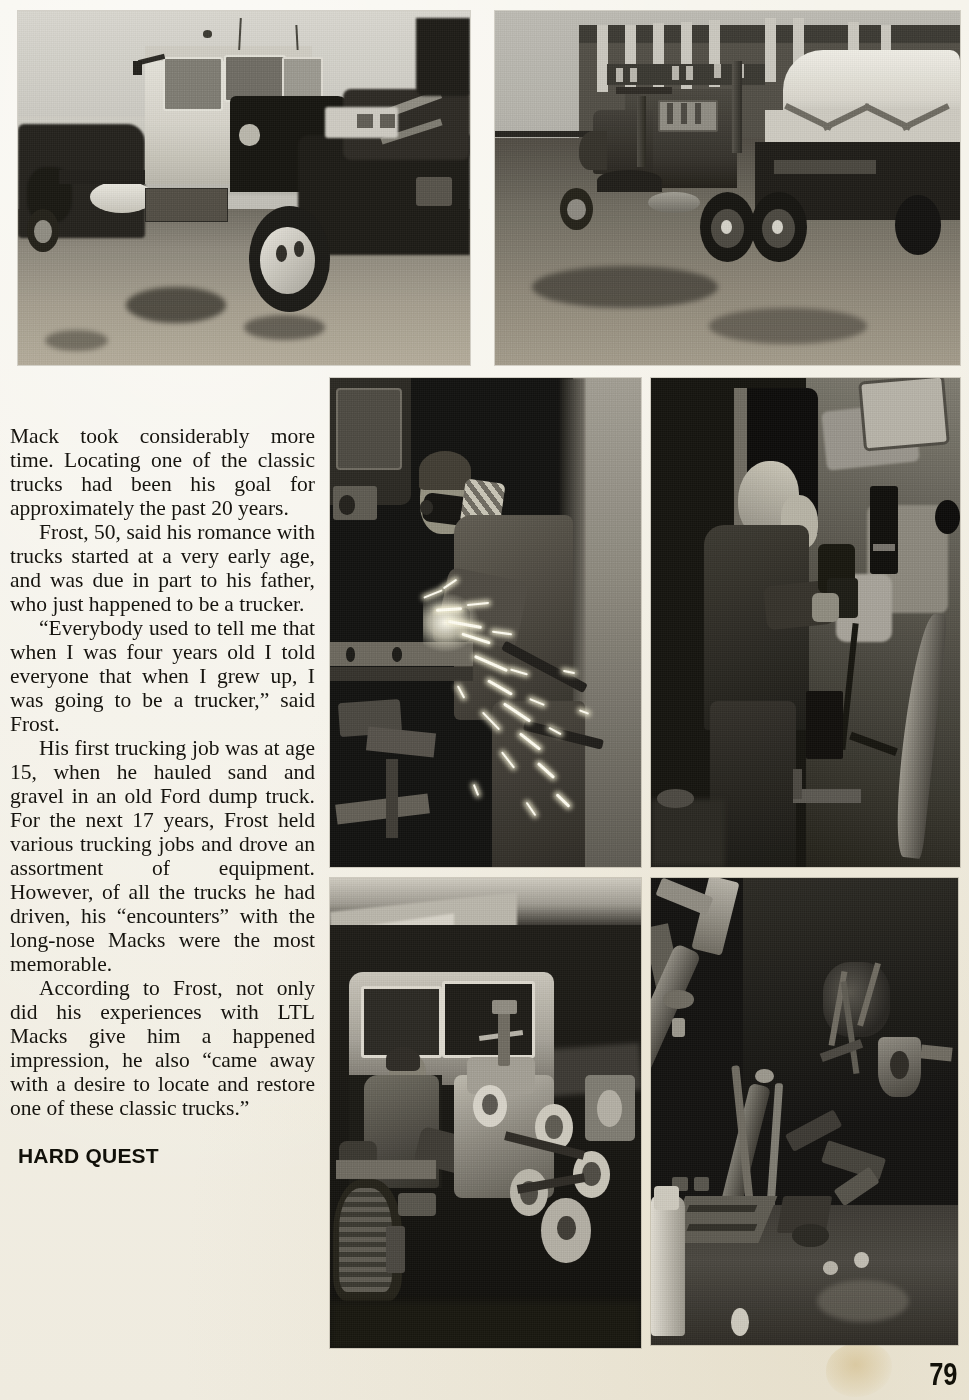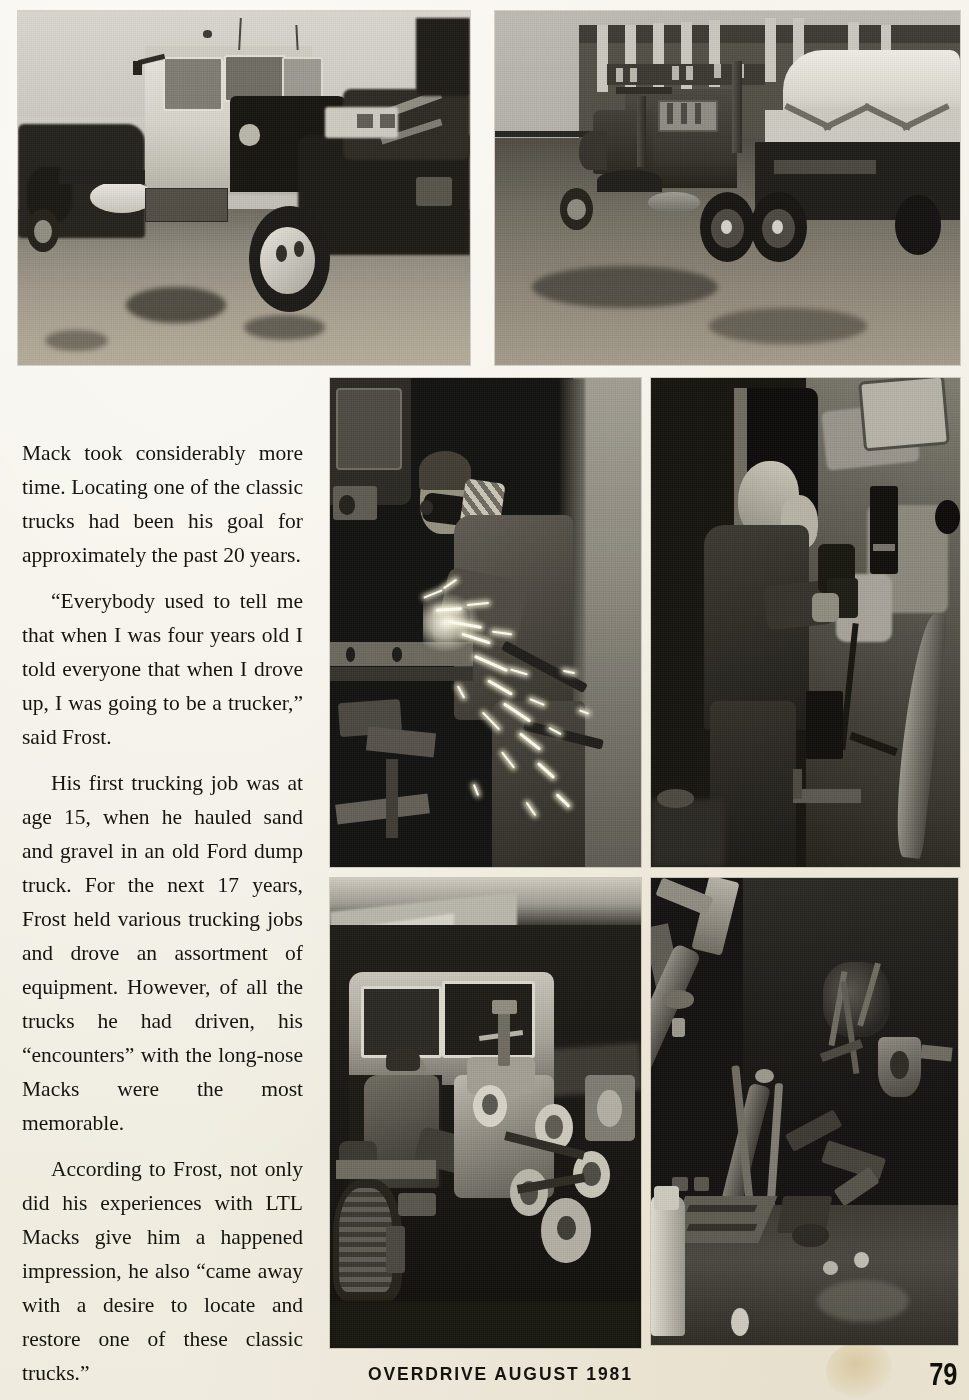--- a/index.html
+++ b/index.html
@@ -57,23 +57,23 @@
 
   
   .column {
     position: absolute;
     left: 10px;
     top: 424px;
     width: 305px;
     z-index: 3;
   }
   .column p {
-    margin: 12px;
+    margin: 0;
     font-size: 21.5px;
-    line-height: 34px;
+    line-height: 24px;
     color: #16140f;
     text-align: justify;
     text-indent: 1.35em;
     -webkit-font-smoothing: antialiased;
   }
   .column p.first { text-indent: 0; }
   .section-head {
     margin: 24px 0 2px 8px;
     font-family: "Liberation Sans", "DejaVu Sans", sans-serif;
     font-weight: bold;
@@ -503,22 +503,22 @@
 
       <div class="shape" style="left:42%;top:68%;width:16%;height:8%;background:#35322c;border-radius:3px;transform:skewX(-10deg);"></div>
       <div class="shape" style="left:46%;top:74%;width:12%;height:5%;background:#2a2822;border-radius:50%;"></div>
     </div>
     <div class="noise"></div>
     <div class="halftone"></div>
   </div>
 
   <div class="column">
     <p class="first">Mack took considerably more time. Locating one of the classic trucks had been his goal for approximately the past 20 years.</p>
-    <p>“Everybody used to tell me that when I was four years old I told everyone that when I drove up, I was going to be a trucker,” said Frost.</p>
+    <p>Frost, 50, said his romance with trucks started at a very early age, and was due in part to his father, who just happened to be a trucker.</p>
+    <p>“Everybody used to tell me that when I was four years old I told everyone that when I grew up, I was going to be a trucker,” said Frost.</p>
     <p>His first trucking job was at age 15, when he hauled sand and gravel in an old Ford dump truck. For the next 17 years, Frost held various trucking jobs and drove an assortment of equipment. However, of all the trucks he had driven, his “encounters” with the long-nose Macks were the most memorable.</p>
     <p>According to Frost, not only did his experiences with LTL Macks give him a happened impression, he also “came away with a desire to locate and restore one of these classic trucks.”</p>
     <h2 class="section-head">HARD QUEST</h2>
 
   </div>
 
-  <div class="footer-title">OVERDRIVE  AUGUST 1981</div>
   <div class="folio">79</div>
 </div>
 
 </body></html>

